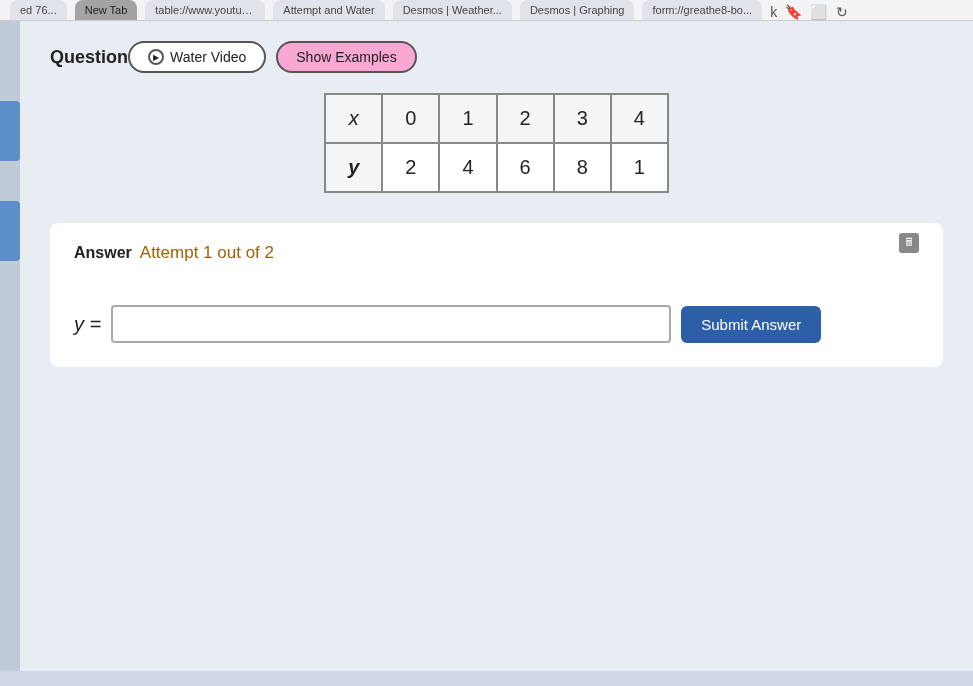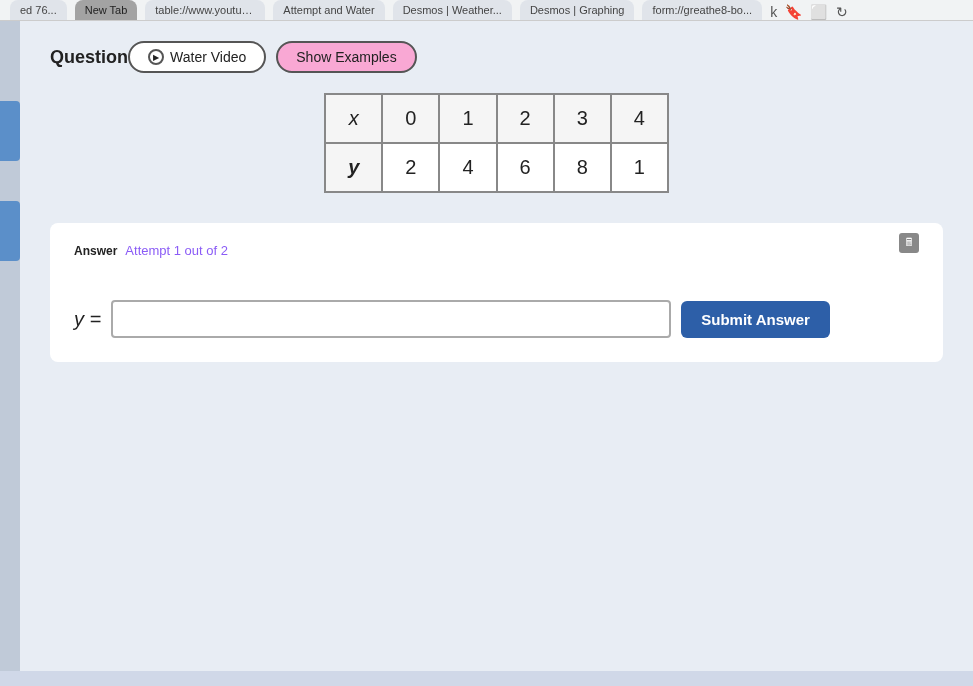--- a/index.html
+++ b/index.html
@@ -170,28 +170,28 @@
     }
 
     
     .answer-section {
       background: #fff;
       border-radius: 8px;
       padding: 20px 24px 24px 24px;
       margin-top: 10px;
     }
     .answer-label {
-      font-size: 12px;
+      font-size: 16px;
       font-weight: bold;
       color: #222;
       margin-bottom: 4px;
     }
     .attempt-text {
-      font-size: 13px;
-      color: #8b5cf6;
+      font-size: 17px;
+      color: #a16207;
       margin-bottom: 28px;
     }
     .answer-row {
       display: flex;
       align-items: center;
       gap: 10px;
     }
     .y-equals {
       font-size: 20px;
       font-style: italic;
@@ -208,21 +208,20 @@
     }
     .submit-btn {
       background: #2d5fa8;
       color: #fff;
       border: none;
       border-radius: 6px;
       padding: 10px 20px;
       font-size: 15px;
       cursor: pointer;
       white-space: nowrap;
-      font-weight: bold;
     }
 
     
     .corner-icon {
       position: absolute;
       right: 10px;
       top: 50%;
       transform: translateY(-50%);
       background: #888;
       color: #fff;

